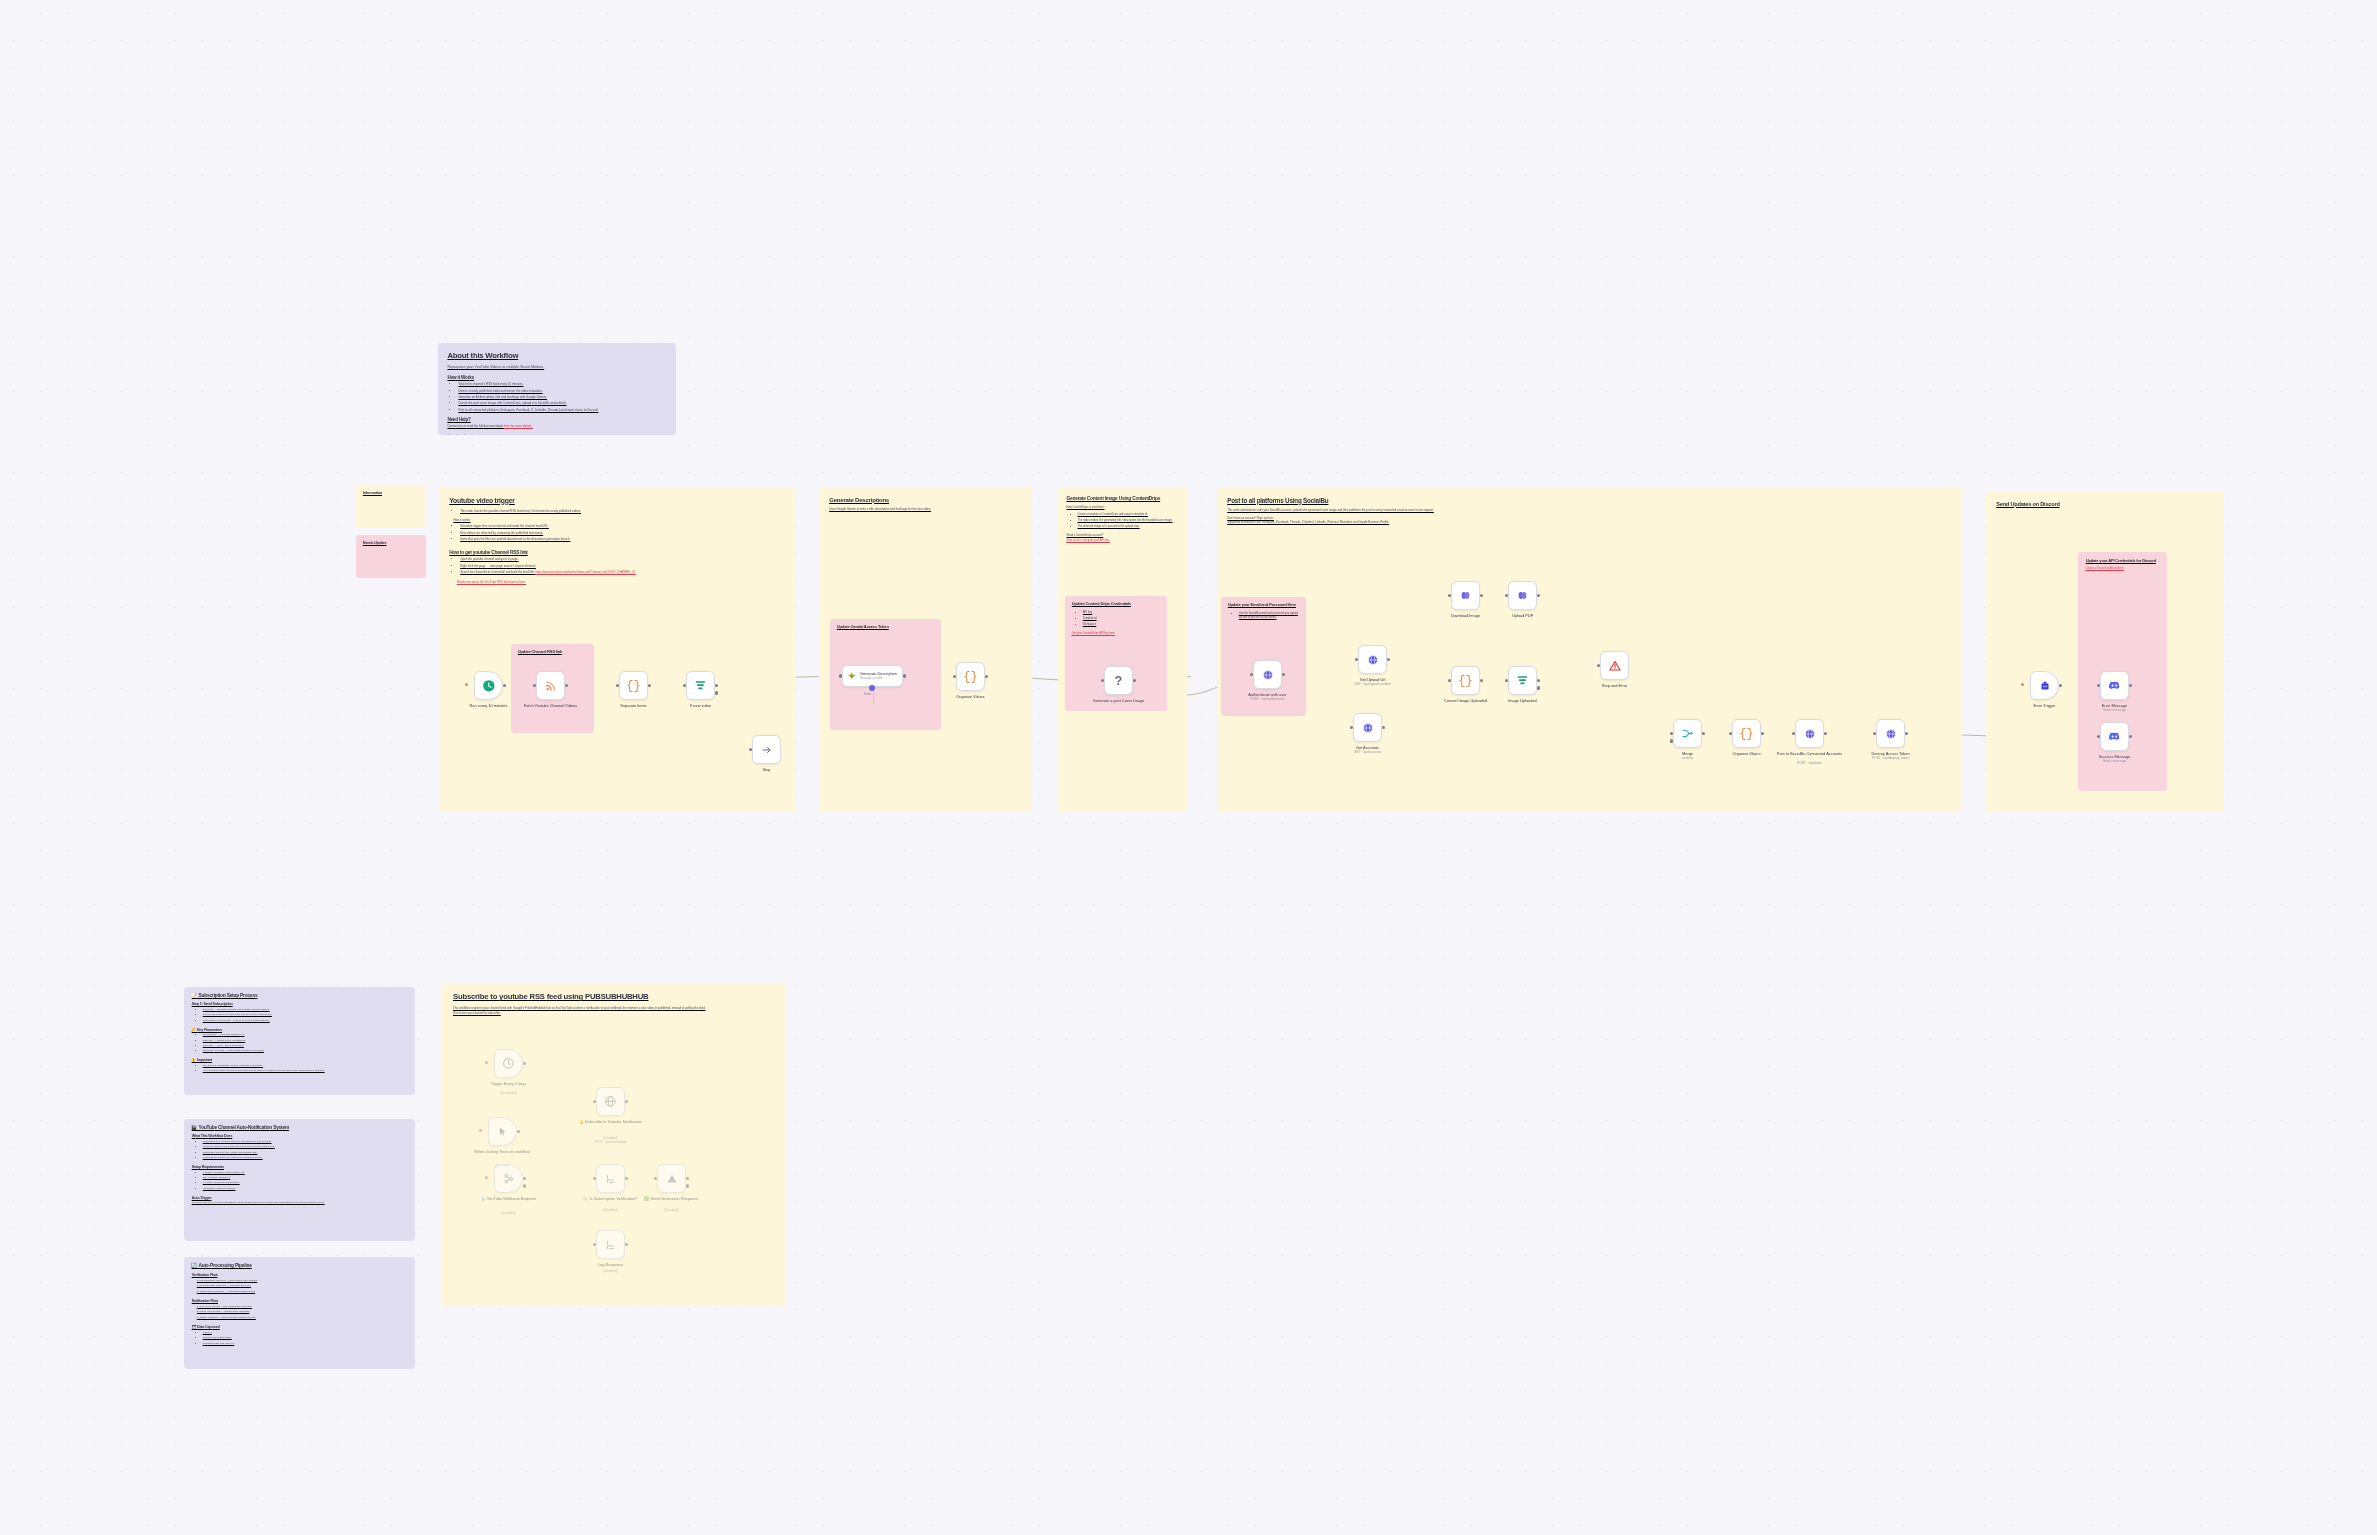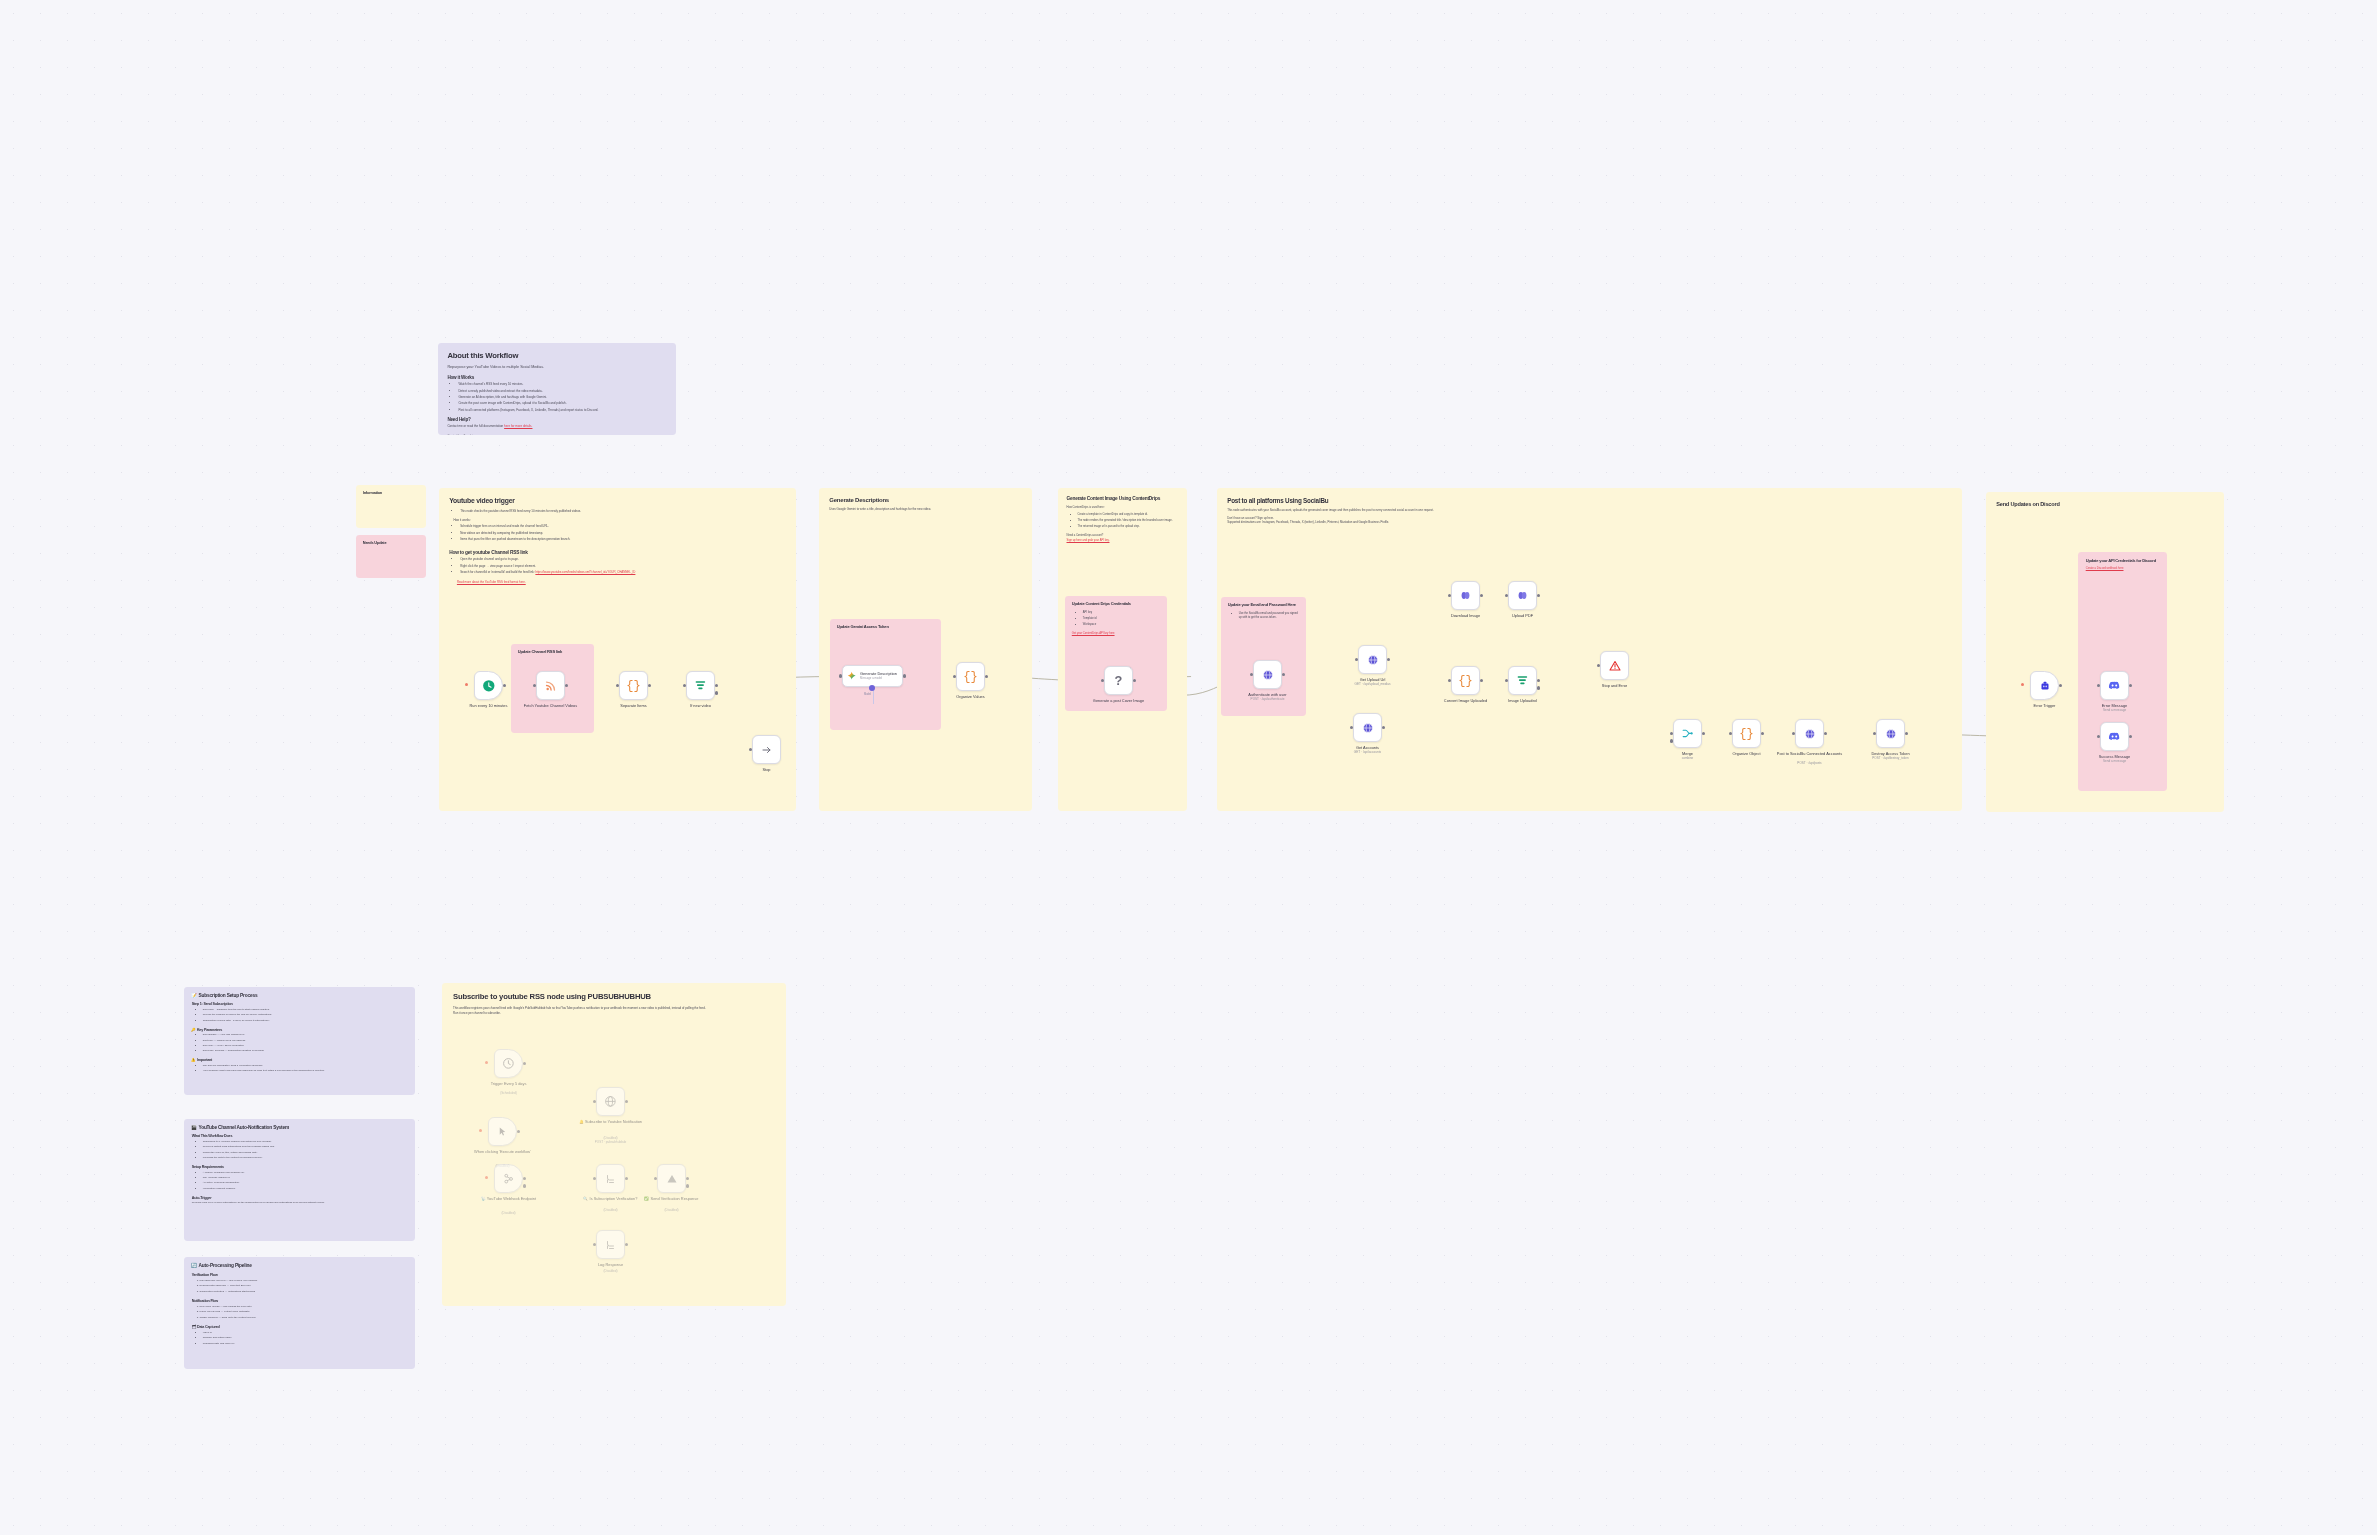--- a/index.html
+++ b/index.html
@@ -21,21 +21,21 @@
   .sticky{position:absolute;box-sizing:border-box;border-radius:3.4px;overflow:hidden;}
   .sticky.yellow{background:#fdf6d8;}
   .sticky.pink{background:#f8d4dc;}
   .sticky.purple{background:#e0ddf0;}
   .sticky .s-title{font-weight:bold;color:#32313c;letter-spacing:-0.2px;}
   .sticky .s-sub{color:#4b4a57;}
   .sticky ul{margin:1.7px 0 5.1px 0;padding-left:11px;}
   .sticky li{margin:0 0 1.7px 0;color:#4b4a57;}
   .sticky a{color:#e03b4c;text-decoration:underline;}
   .sticky .red{color:#e03b4c;}
-  .pad{padding:7.7px 9.4px;}
+  .pad{padding:7.7px 9.4px;text-decoration:underline;}
 
   
   .node{position:absolute;}
   .node .box{
     width:29px;height:29px;box-sizing:border-box;
     background:#ffffff;border:0.9px solid #dbdbe3;border-radius:6px;
     display:flex;align-items:center;justify-content:center;
     box-shadow:0 0.9px 1.7px rgba(30,30,50,.08);
   }
   .node .lbl{
@@ -244,21 +244,21 @@
   <div class="pad" style="padding:6px 7.7px;">
     <div class="s-title" style="font-size:4.1px;line-height:5.6px;color:#33323f;">Update your API Credentials for Discord</div>
     <div style="font-size:2.7px;margin-top:3.4px;">
       <span class="red" style="text-decoration:underline;">Create a Discord webhook here</span>
     </div>
   </div>
 </div>
 
 <div class="sticky yellow" style="left:442px;top:983px;width:344px;height:323px;">
   <div class="pad" style="padding:9.4px 11px;">
-    <div class="s-title" style="font-size:7.7px;margin-bottom:5.1px;">Subscribe to youtube RSS node using PUBSUBHUBHUB</div>
+    <div class="s-title" style="font-size:7.7px;margin-bottom:5.1px;">Subscribe to youtube RSS feed using PUBSUBHUBHUB</div>
     <div style="font-size:2.9px;line-height:4.6px;color:#4b4a57;">This workflow registers your channel feed with Google's PubSubHubbub hub so that YouTube pushes a notification to your webhook the moment a new video is published, instead of polling the feed.</div>
     <div style="font-size:2.9px;line-height:4.6px;color:#4b4a57;">Run it once per channel to subscribe.</div>
   </div>
 </div>
 
 <div class="sticky purple" style="left:184px;top:987px;width:231px;height:108px;">
   <div class="pad" style="padding:6px 7.7px;">
     <div class="s-title" style="font-size:4.8px;margin-bottom:4.3px;">📝 Subscription Setup Process</div>
     <div class="s-title" style="font-size:3.7px;margin-bottom:1.7px;">Step 1: Send Subscription</div>
     <ul style="font-size:2.5px;line-height:3.7px;">

